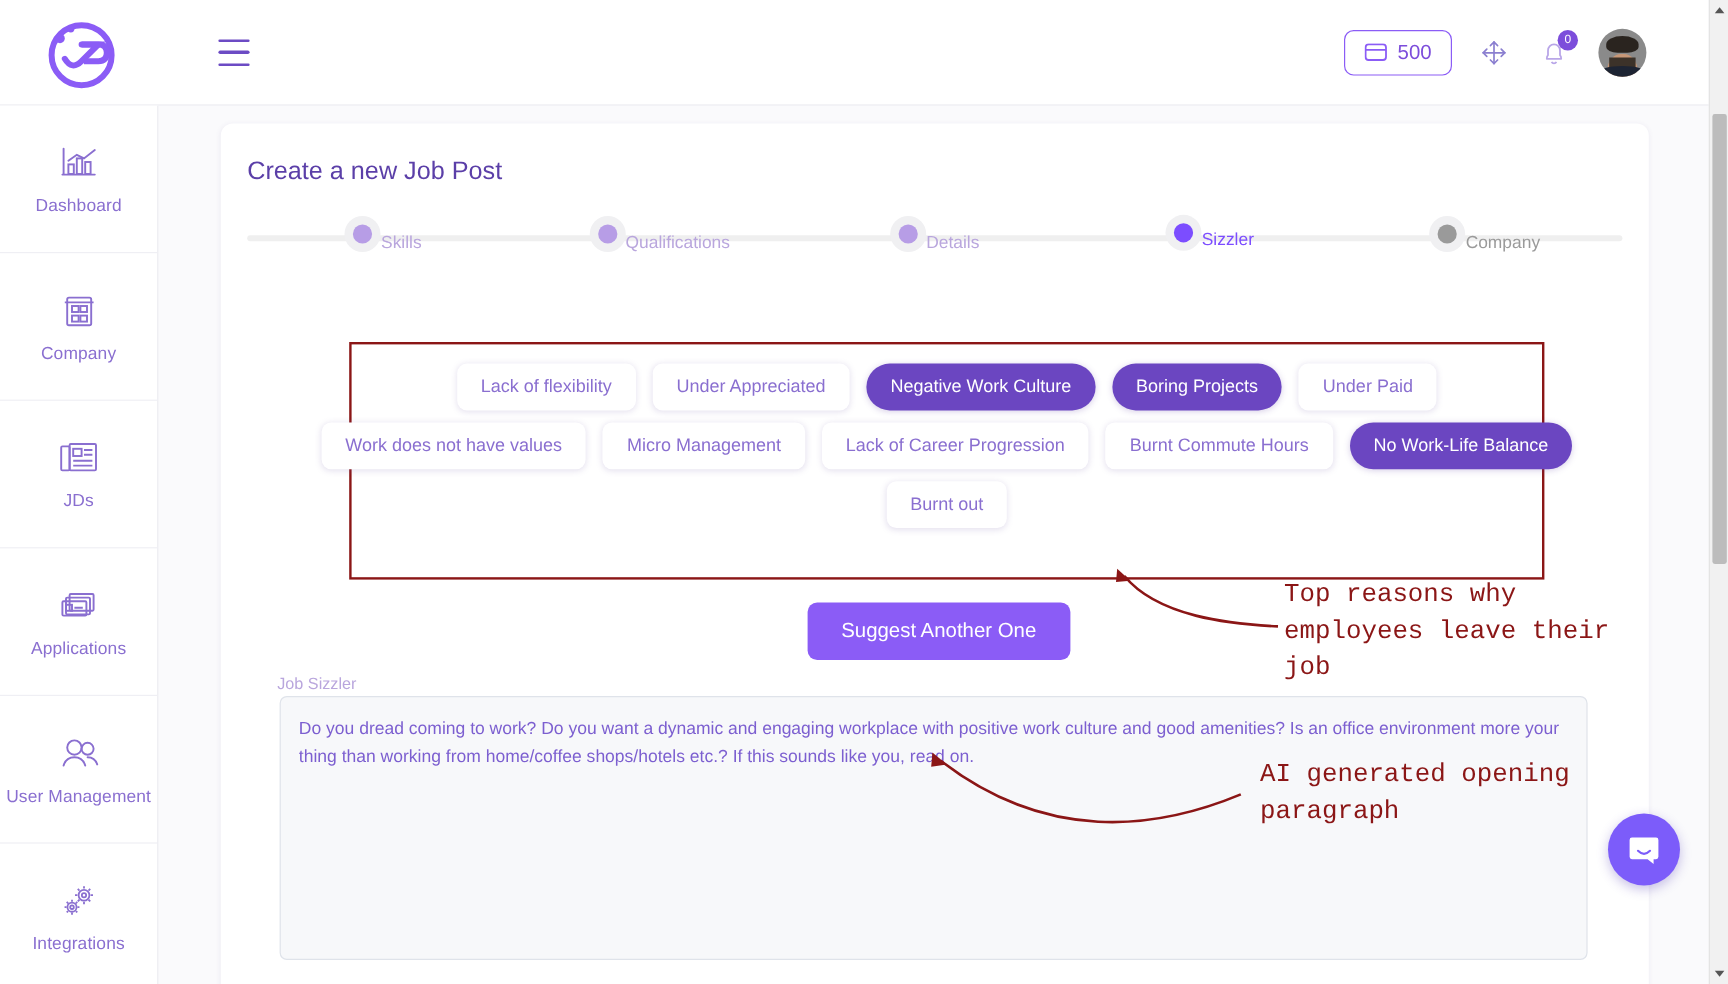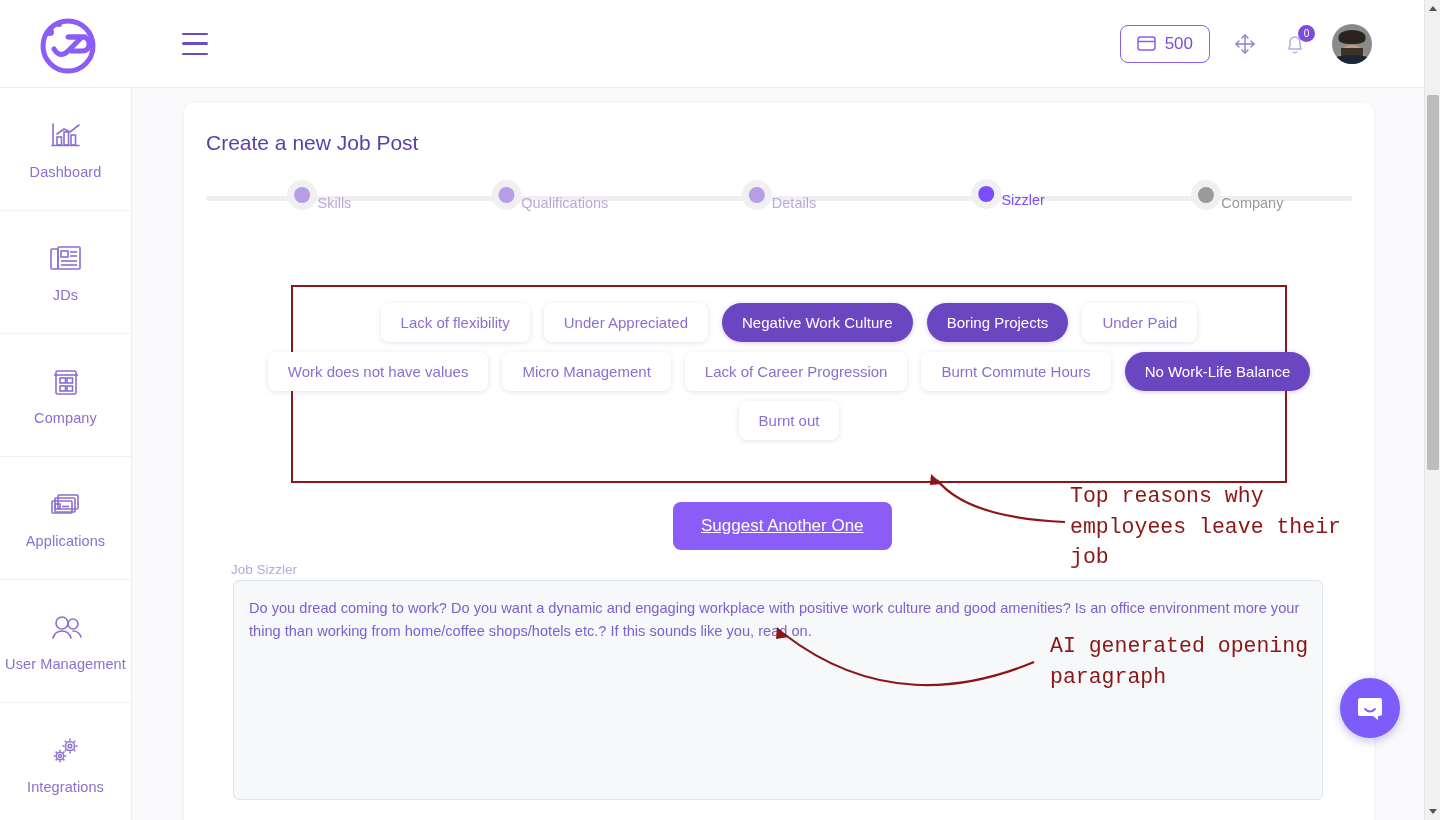--- a/index.html
+++ b/index.html
@@ -142,21 +142,21 @@
   .pill.selected {
     background: #6b46c1; color: #ffffff; border-radius: 22px;
     box-shadow: 0 1px 5px rgba(90,60,160,.25);
   }
 
   
   .suggest-btn {
     position: absolute; top: 399px; left: 489px;
     background: #8b5cf6; color: #fff; border: none;
     border-radius: 8px; padding: 14px 28px; font-size: 17px;
-    cursor: pointer; font-family: inherit; text-decoration: underline;
+    cursor: pointer; font-family: inherit;
   }
 
   
   .sizzler-label {
     position: absolute; top: 459px; left: 47px;
     font-size: 13.5px; color: #b9a6dd;
   }
   .sizzler-box {
     position: absolute; top: 477px; left: 49px; width: 1090px; height: 220px;
     background: #f7f8fa; border: 1px solid #dfe3ea; border-radius: 6px;
@@ -278,53 +278,53 @@
             <rect x="23" y="15" width="4.5" height="10"></rect>
             <polyline points="9,14 16,9 22,12 31,5"></polyline>
           </g>
         </svg>
       </div>
       <div class="side-label">Dashboard</div>
     </div>
 
     <div class="side-item">
       <div class="side-ico">
+        <svg width="32" height="32" viewBox="0 0 32 32">
+          <g fill="none" stroke="#8a6fd0" stroke-width="1.6">
+            <rect x="6" y="5" width="20" height="23" rx="1.5"></rect>
+            <line x1="4" y1="9" x2="28" y2="9"></line>
+            <rect x="10" y="12" width="5.5" height="5"></rect>
+            <rect x="17" y="12" width="5.5" height="5"></rect>
+            <rect x="10" y="20" width="5.5" height="5"></rect>
+            <rect x="17" y="20" width="5.5" height="5"></rect>
+          </g>
+        </svg>
+      </div>
+      <div class="side-label">Company</div>
+    </div>
+
+    <div class="side-item">
+      <div class="side-ico">
         <svg width="36" height="30" viewBox="0 0 36 30">
           <g fill="none" stroke="#8a6fd0" stroke-width="1.6">
             <rect x="3" y="5" width="7" height="20" rx="1"></rect>
             <rect x="10" y="3" width="22" height="22" rx="1"></rect>
             <rect x="13" y="7" width="7" height="6"></rect>
             <line x1="22" y1="8" x2="29" y2="8"></line>
             <line x1="22" y1="12" x2="29" y2="12"></line>
             <line x1="13" y1="17" x2="29" y2="17"></line>
             <line x1="13" y1="21" x2="29" y2="21"></line>
           </g>
         </svg>
       </div>
       <div class="side-label">JDs</div>
     </div>
 
     <div class="side-item">
       <div class="side-ico">
-        <svg width="32" height="32" viewBox="0 0 32 32">
-          <g fill="none" stroke="#8a6fd0" stroke-width="1.6">
-            <rect x="6" y="5" width="20" height="23" rx="1.5"></rect>
-            <line x1="4" y1="9" x2="28" y2="9"></line>
-            <rect x="10" y="12" width="5.5" height="5"></rect>
-            <rect x="17" y="12" width="5.5" height="5"></rect>
-            <rect x="10" y="20" width="5.5" height="5"></rect>
-            <rect x="17" y="20" width="5.5" height="5"></rect>
-          </g>
-        </svg>
-      </div>
-      <div class="side-label">Company</div>
-    </div>
-
-    <div class="side-item">
-      <div class="side-ico">
         <svg width="36" height="28" viewBox="0 0 36 28">
           <g fill="none" stroke="#8a6fd0" stroke-width="1.6">
             <rect x="10" y="4" width="20" height="14" rx="1"></rect>
             <rect x="7" y="7" width="20" height="14" rx="1"></rect>
             <rect x="4" y="10" width="20" height="12" rx="1"></rect>
             <rect x="7" y="13" width="5" height="5"></rect>
             <line x1="14" y1="15.5" x2="21" y2="15.5"></line>
           </g>
         </svg>
       </div>

